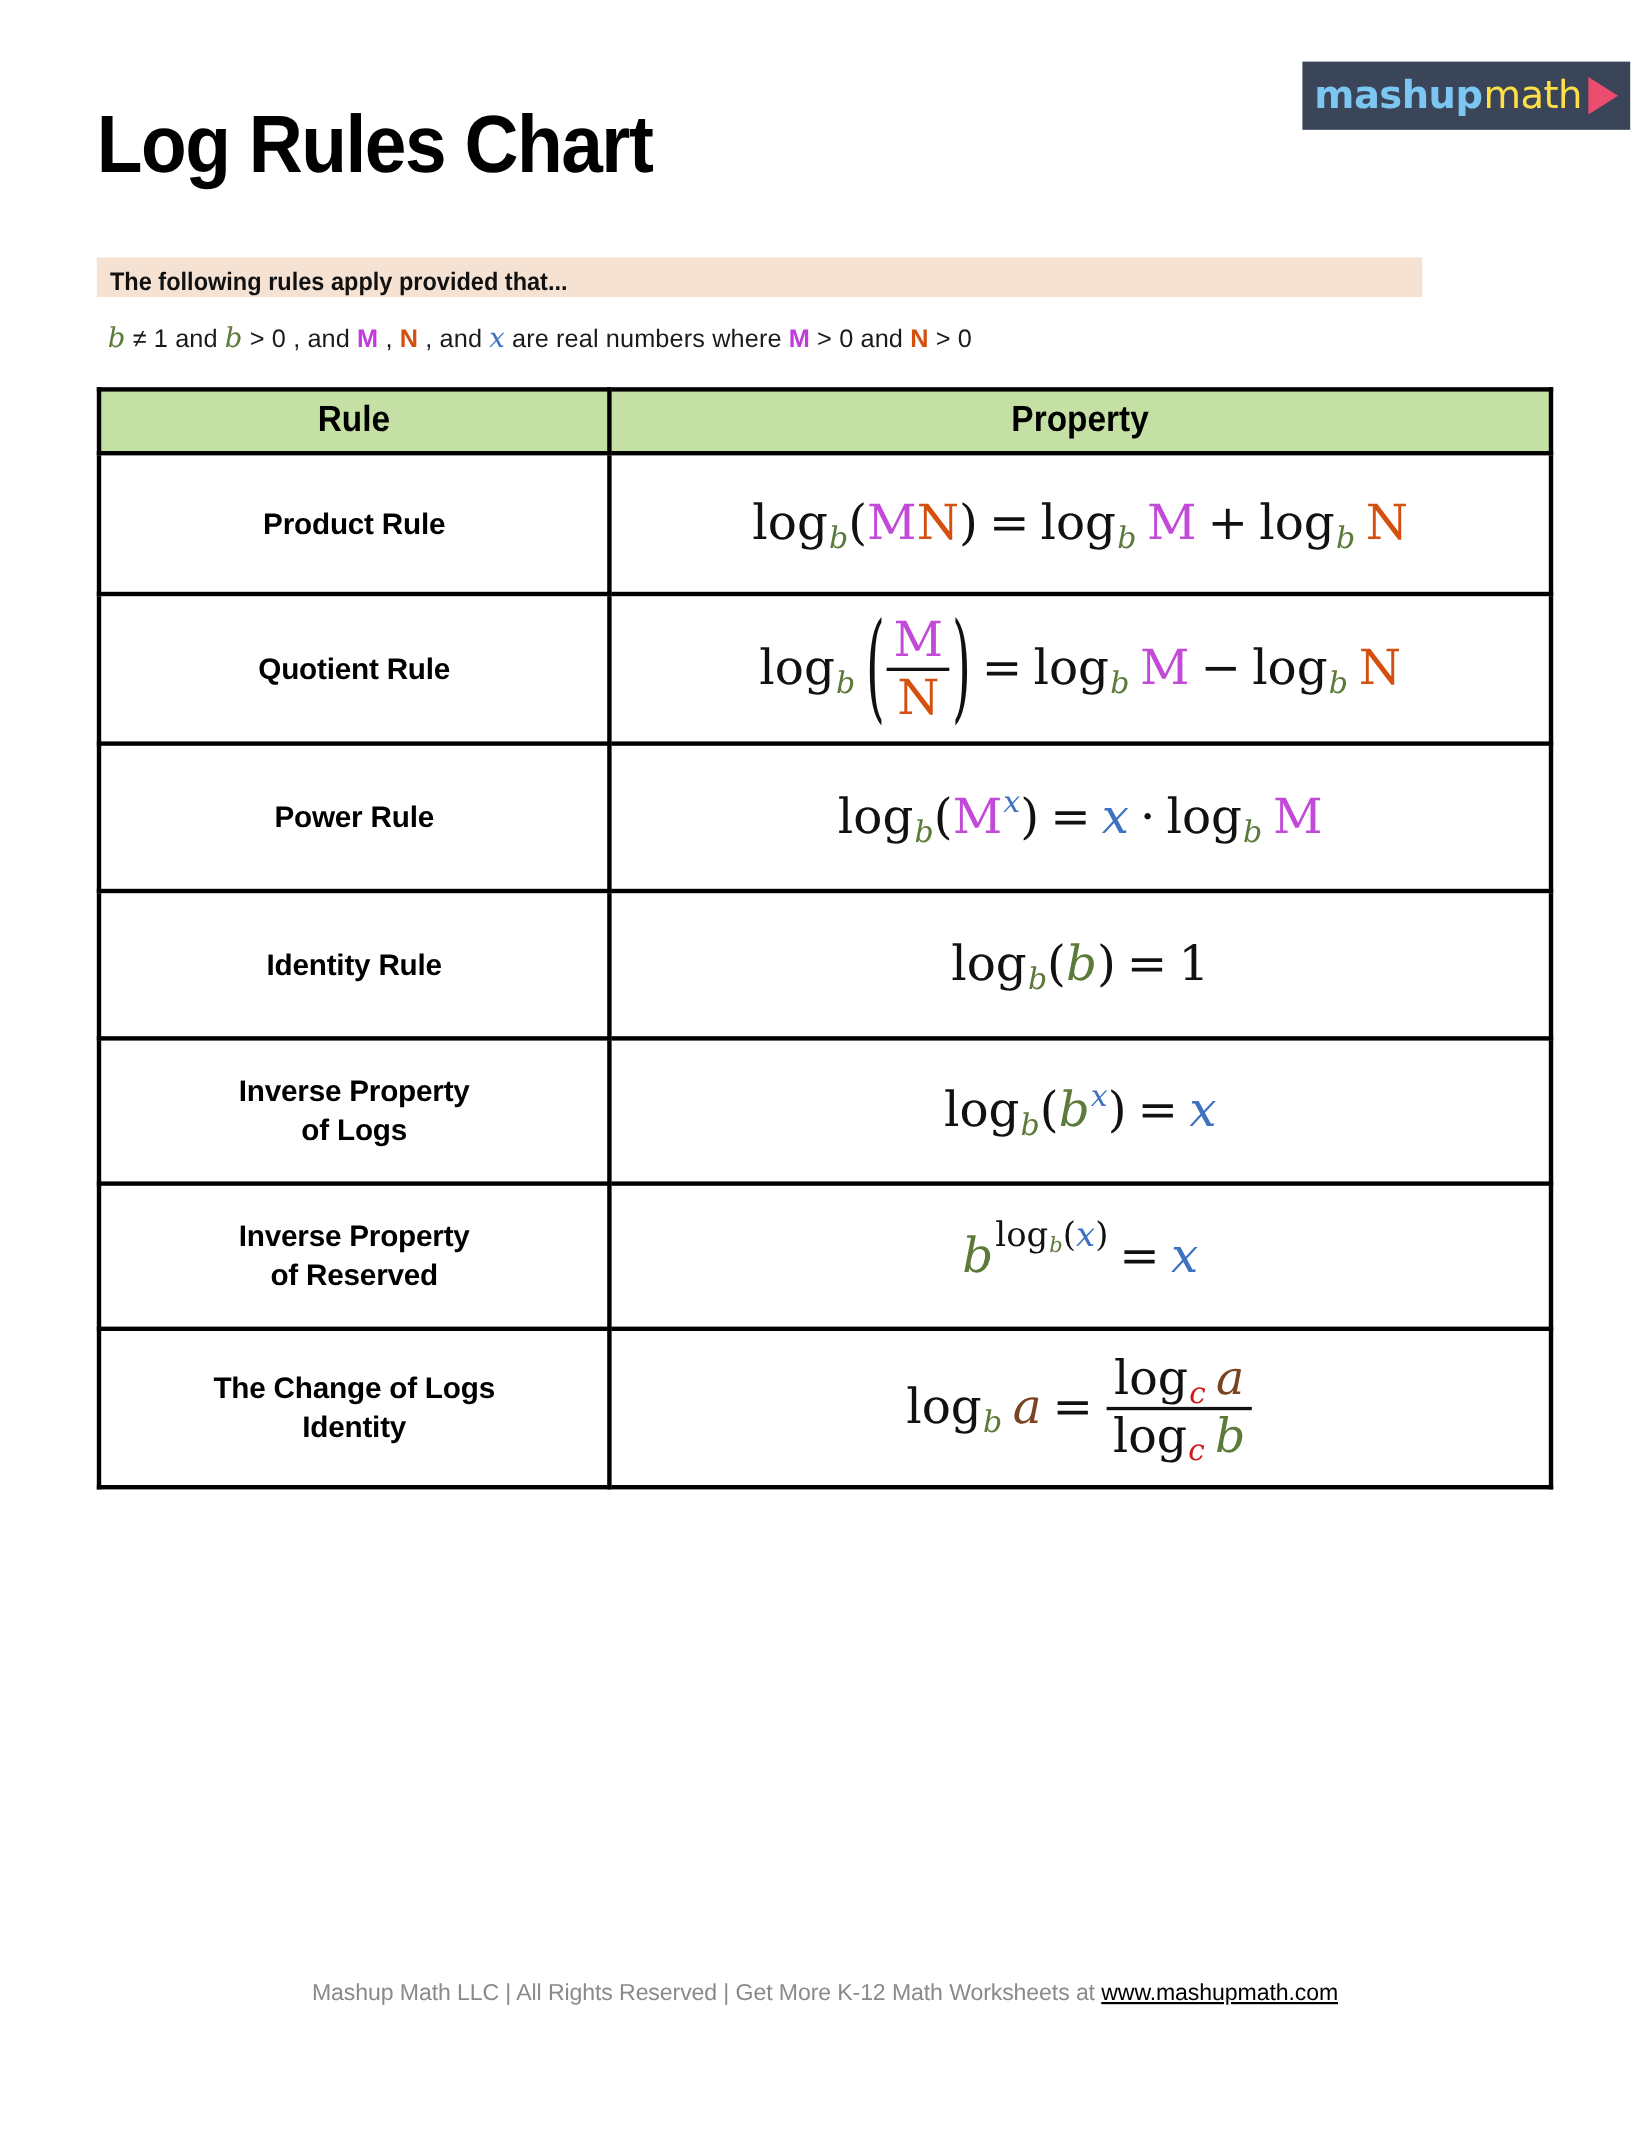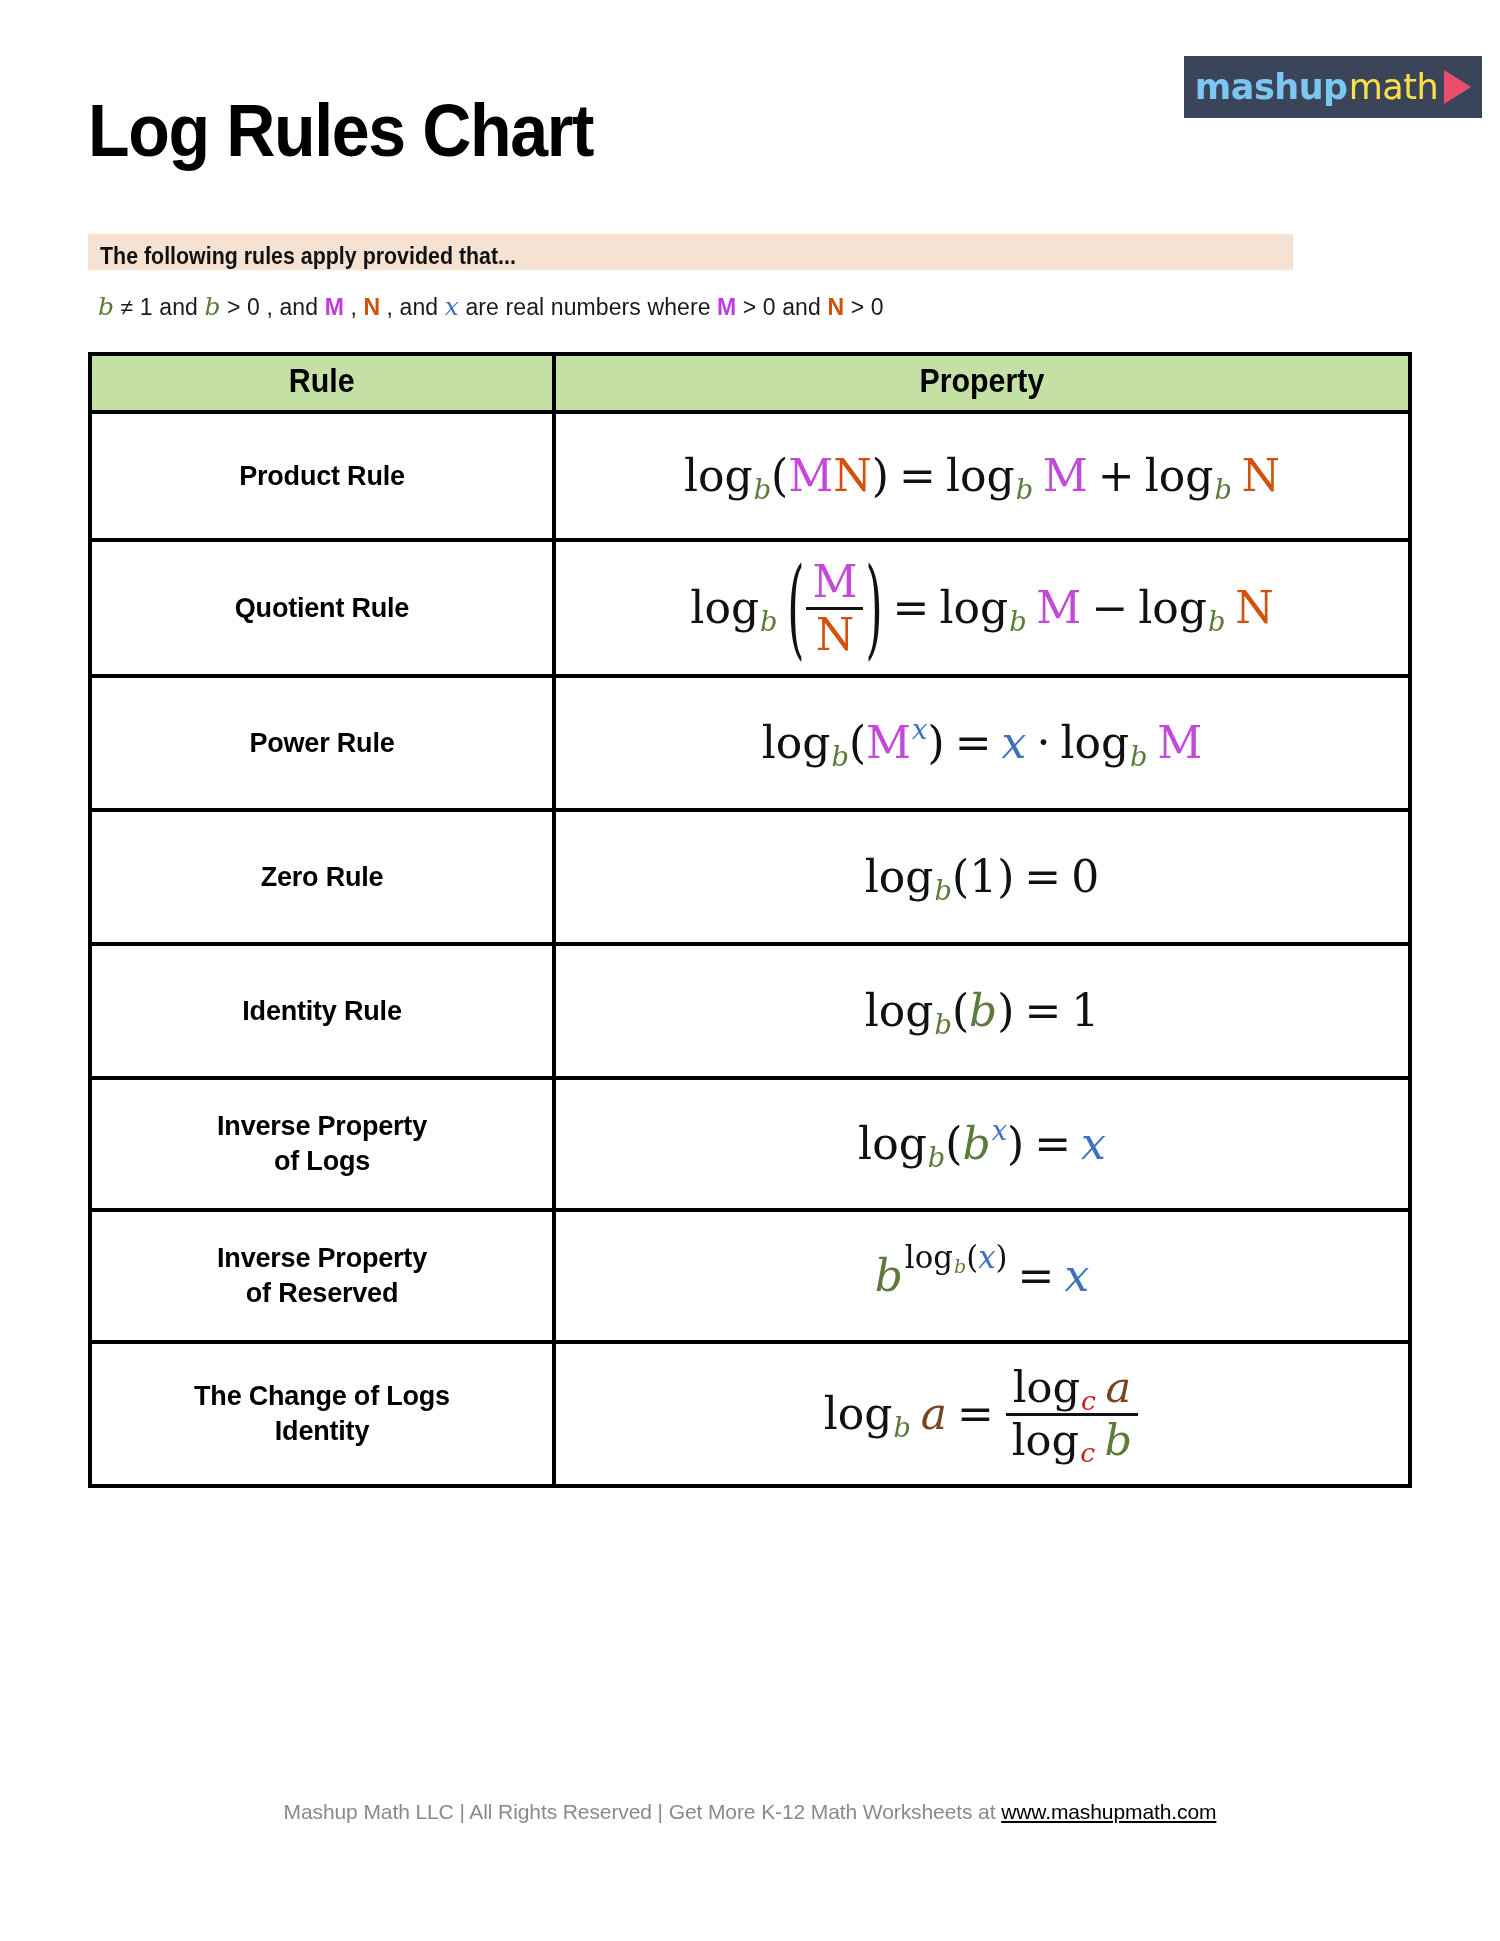--- a/index.html
+++ b/index.html
@@ -426,38 +426,20 @@
             <span class="logw">
                 <span class="lg">log</span>
                 <span class="sub c-b">b</span>
               </span>
               <span class="sp"></span>
               <span class="up c-m">M</span>
           </span>
         </td>
       </tr>
 
-      <tr style="height:134px;">
-        <td class="rule-cell">
-          <div class="rule-text">Zero Rule</div>
-        </td>
-        <td class="prop-cell">
-          <span class="math">
-            <span class="logw">
-                <span class="lg">log</span>
-                <span class="sub c-b">b</span>
-              </span>
-              <span class="paren">(</span>
-              <span class="up">1</span>
-              <span class="paren">)</span>
-            <span class="op">=</span>
-            <span class="up">0</span>
-          </span>
-        </td>
-      </tr>
 
       <tr style="height:134px;">
         <td class="rule-cell">
           <div class="rule-text">Identity Rule</div>
         </td>
         <td class="prop-cell">
           <span class="math">
             <span class="logw">
                 <span class="lg">log</span>
                 <span class="sub c-b">b</span>

